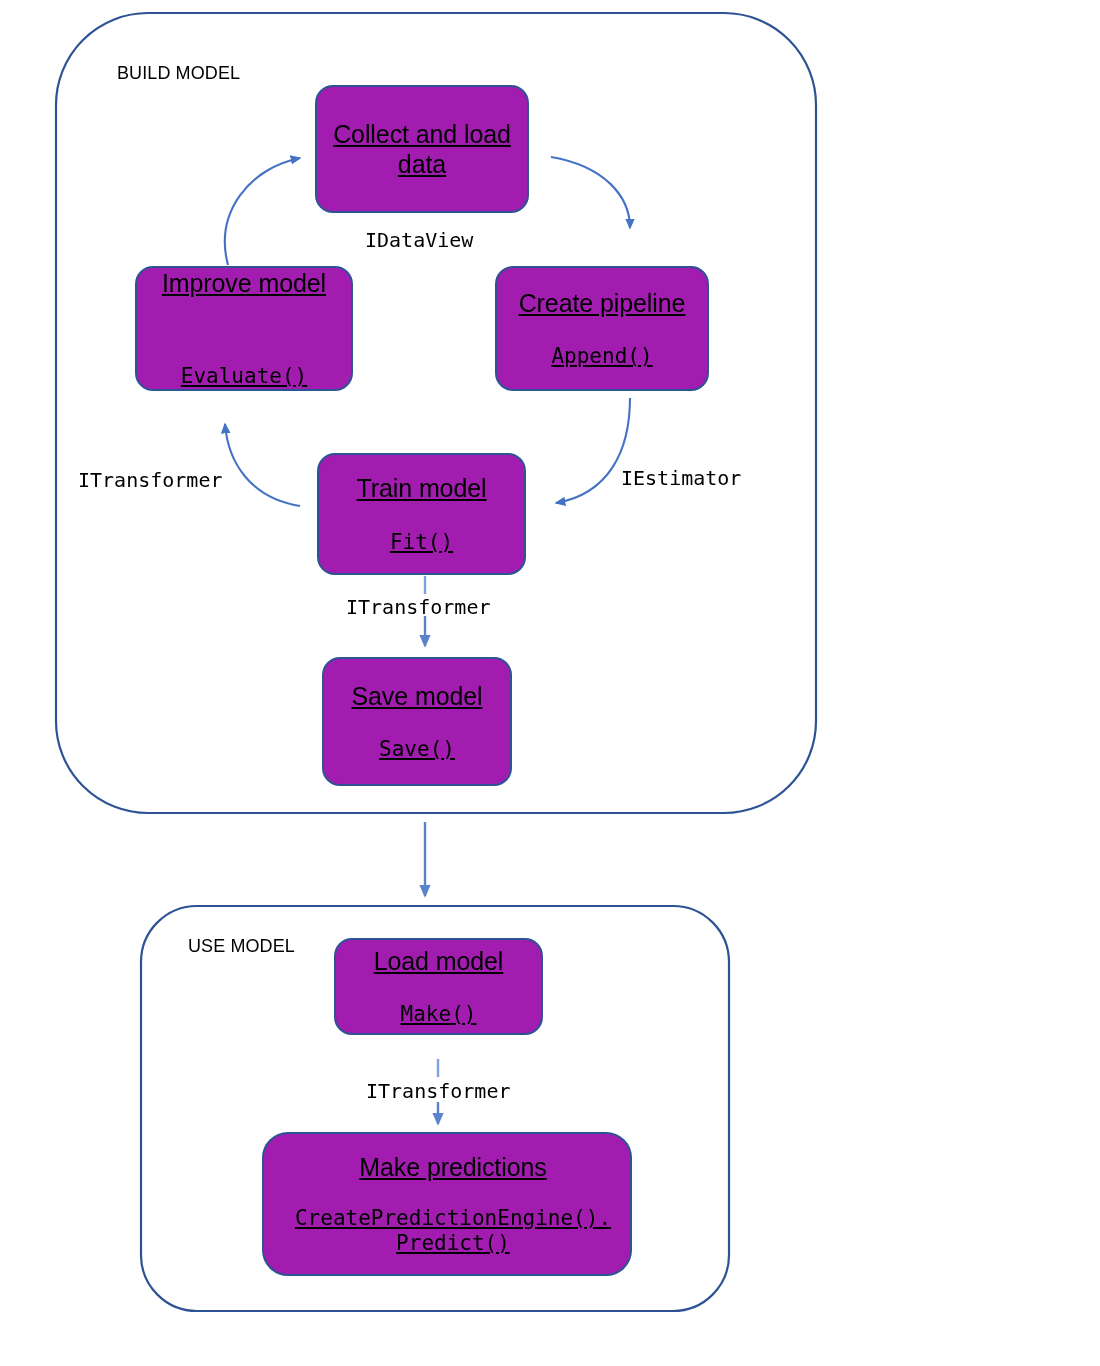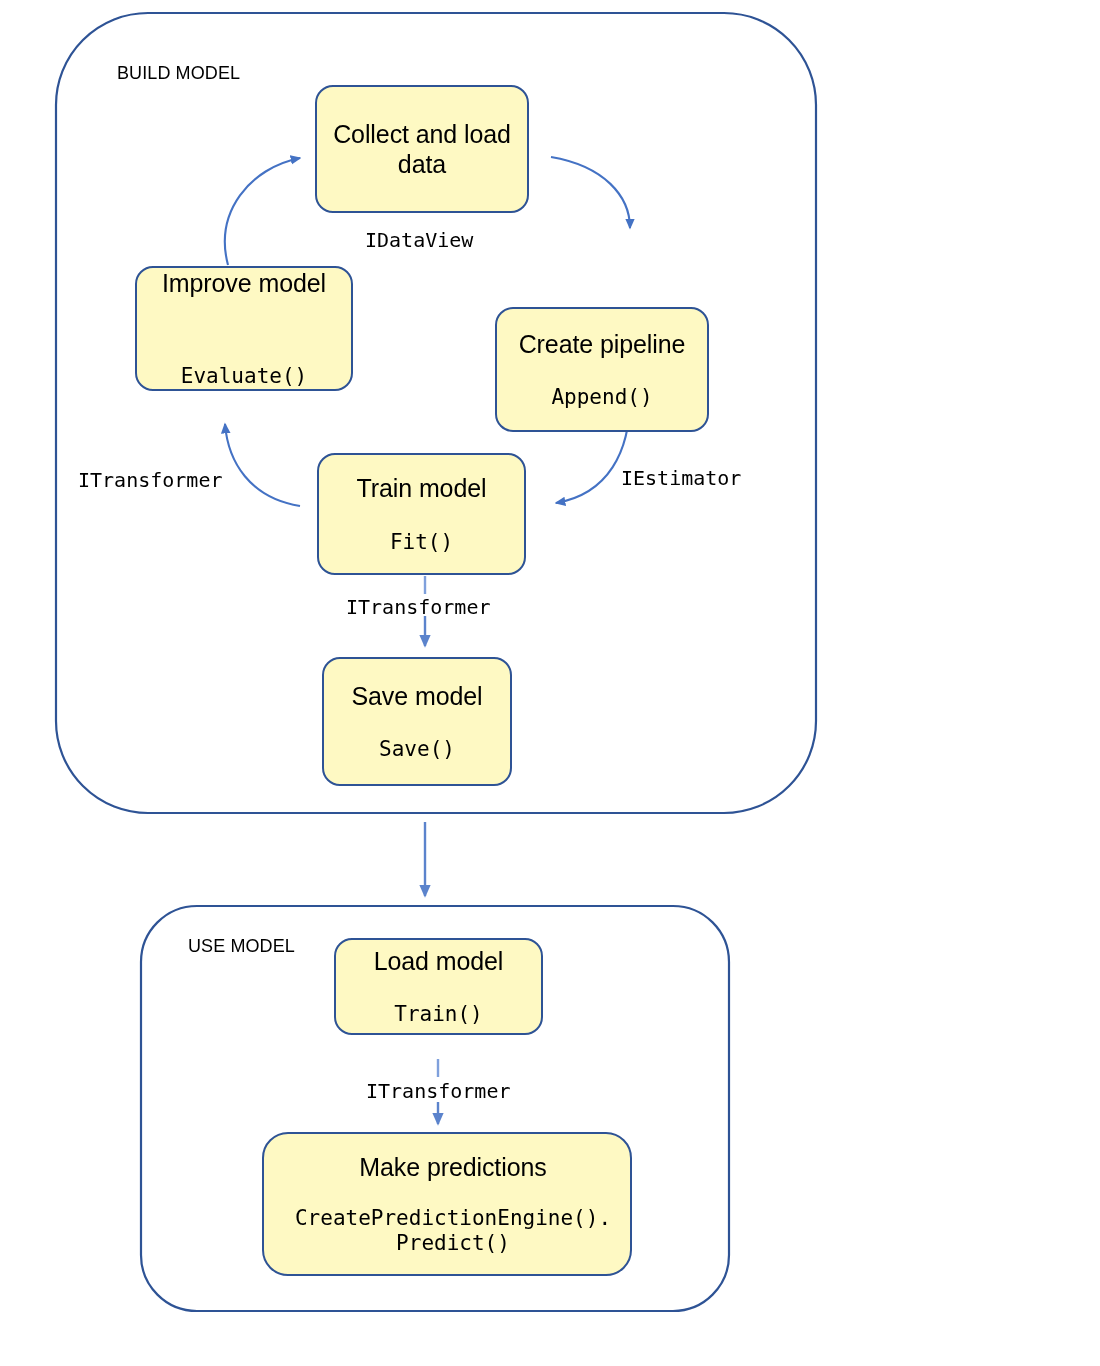--- a/index.html
+++ b/index.html
@@ -27,26 +27,27 @@
     top: 0;
     width: 1100px;
     height: 1366px;
     pointer-events: none;
   }
   .node {
     position: absolute;
     box-sizing: border-box;
     border: 2.2px solid #2E5395;
     border-radius: 18px;
-    background: #fef9c3;
+    background: #a21caf;
     display: flex;
     flex-direction: column;
     align-items: center;
     justify-content: center;
     text-align: center;
+    text-decoration: underline;
   }
   .node .title {
     font-family: "Liberation Sans", sans-serif;
     font-size: 25px;
     color: #000000;
     line-height: 1.22;
     letter-spacing: -0.1px;
   }
   .node .api {
     font-family: "DejaVu Sans Mono", "Liberation Mono", monospace;
@@ -112,21 +113,21 @@
 
   <div class="group-label" style="left:101px; top:63px;">BUILD MODEL</div>
 
   <div class="group-label" style="left:172px; top:936px;">USE MODEL</div>
 
   <div class="node" style="left:315px; top:85px; width:214px; height:128px;">
     <div class="title" style="white-space:pre-line;">Collect and load
 data</div>
   </div>
 
-  <div class="node two-line" style="left:495px; top:266px; width:214px; height:125px;margin-top:41px;">
+  <div class="node two-line" style="left:495px; top:266px; width:214px; height:125px;">
     <div class="title">Create pipeline</div>
     <div class="api">Append()</div>
   </div>
 
   <div class="node two-line" style="left:317px; top:453px; width:209px; height:122px;">
     <div class="title">Train model</div>
     <div class="api">Fit()</div>
   </div>
 
   <div class="node two-line" style="left:135px; top:266px; width:218px; height:125px;justify-content:space-between;">
@@ -134,21 +135,21 @@
     <div class="api">Evaluate()</div>
   </div>
 
   <div class="node two-line" style="left:322px; top:657px; width:190px; height:129px;">
     <div class="title">Save model</div>
     <div class="api">Save()</div>
   </div>
 
   <div class="node two-line" style="left:334px; top:938px; width:209px; height:97px;">
     <div class="title">Load model</div>
-    <div class="api">Train()</div>
+    <div class="api">Make()</div>
   </div>
 
   <div class="node gap-lg" style="left:262px; top:1132px; width:370px; height:144px; border-radius:26px;padding-left:12px;">
     <div class="title">Make predictions</div>
     <div class="api" style="text-align:center;">CreatePredictionEngine().
 Predict()</div>
   </div>
 
   <div class="edge-label" style="left:365px; top:228px;">IDataView</div>
 

